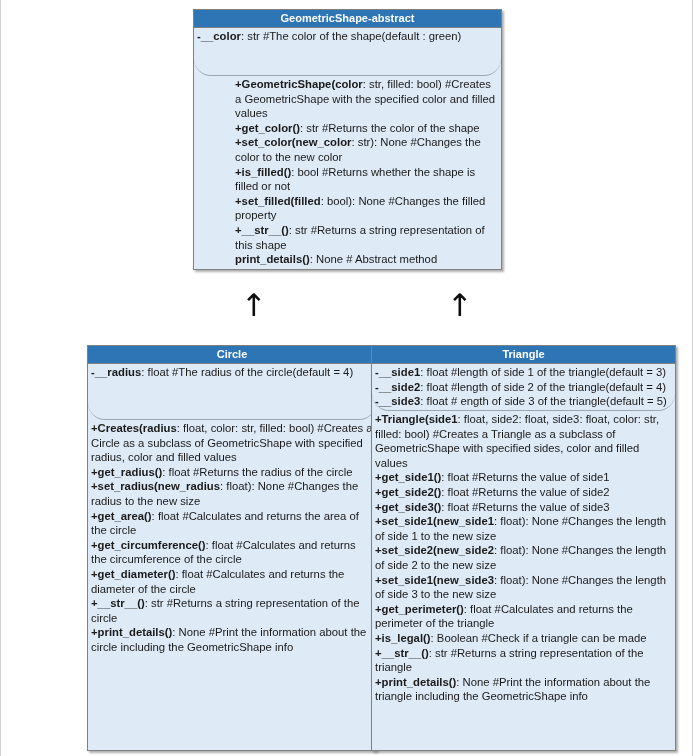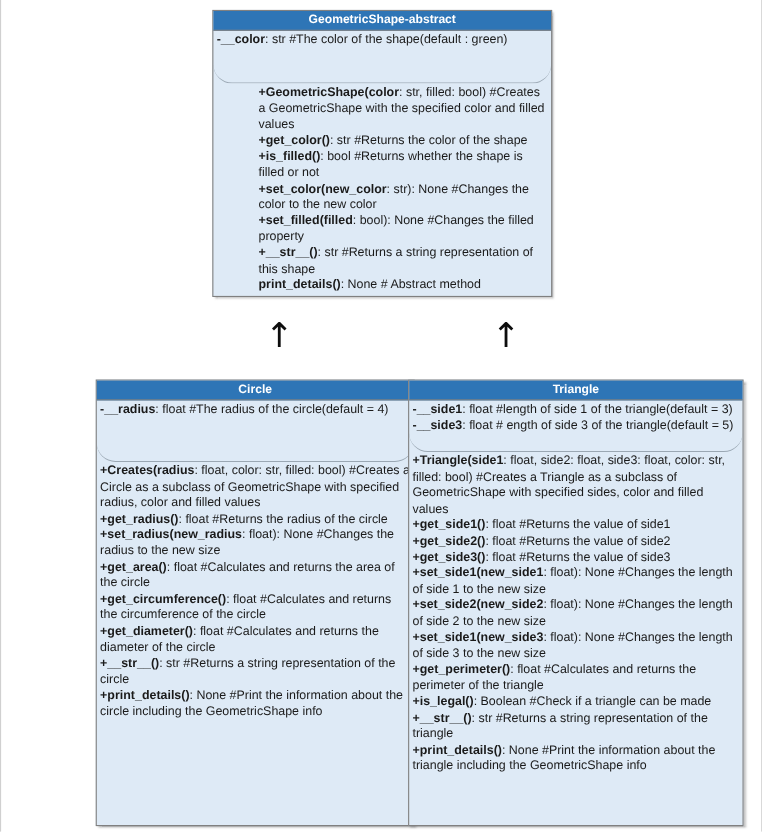--- a/index.html
+++ b/index.html
@@ -94,22 +94,22 @@
 <div class="page-frame">
 
   <div class="uml-class" id="class-geometricshape">
     <div class="uml-header">GeometricShape-abstract</div>
     <div class="uml-section uml-attrs">
         <div class="uml-line"><b>-__color</b>: str  #The color of the shape(default : green)</div>
       </div>
     <div class="uml-section uml-methods">
         <div class="uml-line"><b>+GeometricShape(color</b>: str, filled: bool) #Creates a GeometricShape with the specified color and filled values</div>
         <div class="uml-line"><b>+get_color()</b>: str  #Returns the color of the shape</div>
+        <div class="uml-line"><b>+set_color(new_color</b>: str): None  #Changes the color to the new color</div>
         <div class="uml-line"><b>+is_filled()</b>: bool  #Returns whether the shape is filled or not</div>
-        <div class="uml-line"><b>+set_color(new_color</b>: str): None  #Changes the color to the new color</div>
         <div class="uml-line"><b>+set_filled(filled</b>: bool): None  #Changes the filled property</div>
         <div class="uml-line"><b>+__str__()</b>: str  #Returns a string representation of this shape</div>
         <div class="uml-line"><b>print_details()</b>: None # Abstract method</div>
       </div>
   </div>
 
   <div class="inherit-arrow" id="arrow-circle">↑</div>
   <div class="inherit-arrow" id="arrow-triangle">↑</div>
 
   <div class="uml-class" id="class-circle">
@@ -126,20 +126,21 @@
         <div class="uml-line"><b>+get_diameter()</b>: float  #Calculates and returns the diameter of the circle</div>
         <div class="uml-line"><b>+__str__()</b>: str #Returns a string representation of the circle</div>
         <div class="uml-line"><b>+print_details()</b>: None #Print the information about the circle including the GeometricShape info</div>
       </div>
   </div>
 
   <div class="uml-class" id="class-triangle">
     <div class="uml-header">Triangle</div>
     <div class="uml-section uml-attrs">
         <div class="uml-line"><b>-__side1</b>: float #length of side 1 of the triangle(default = 3)</div>
+        <div class="uml-line"><b>-__side2</b>: float #length of side 2 of the triangle(default = 4)</div>
         <div class="uml-line"><b>-__side3</b>: float # ength of side 3 of the triangle(default = 5)</div>
       </div>
     <div class="uml-section uml-methods">
         <div class="uml-line"><b>+Triangle(side1</b>: float, side2: float, side3: float,  color: str, filled: bool) #Creates a Triangle as a subclass of GeometricShape with specified sides, color and filled values</div>
         <div class="uml-line"><b>+get_side1()</b>: float  #Returns the value of side1</div>
         <div class="uml-line"><b>+get_side2()</b>: float  #Returns the value of side2</div>
         <div class="uml-line"><b>+get_side3()</b>: float  #Returns the value of side3</div>
         <div class="uml-line"><b>+set_side1(new_side1</b>: float): None #Changes the length of side 1 to the new size</div>
         <div class="uml-line"><b>+set_side2(new_side2</b>: float): None #Changes the length of side 2 to the new size</div>
         <div class="uml-line"><b>+set_side1(new_side3</b>: float): None #Changes the length of side 3 to the new size</div>

